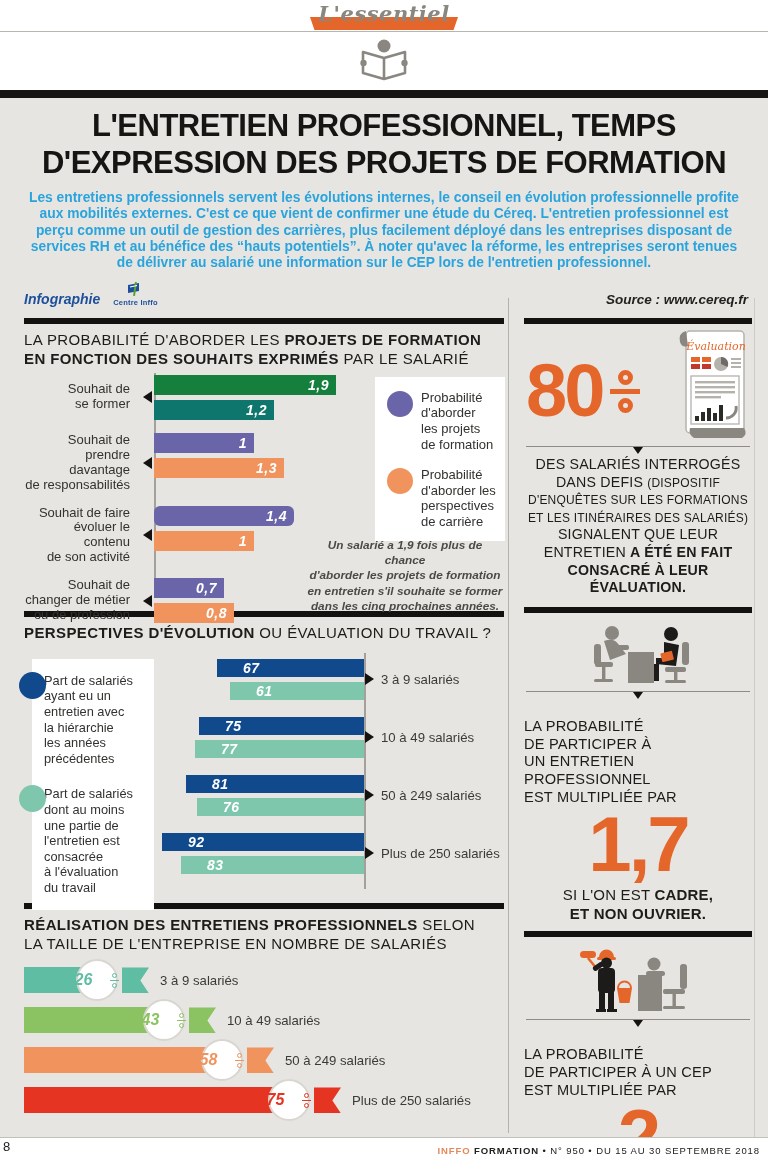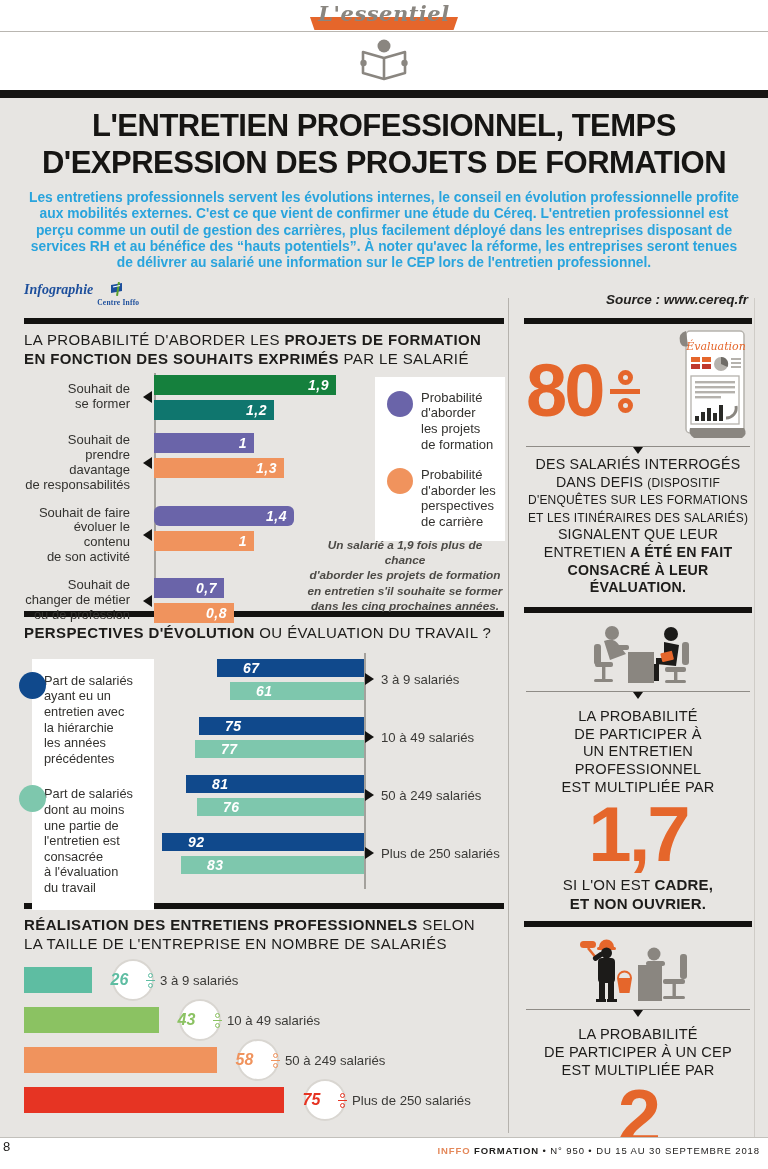--- a/index.html
+++ b/index.html
@@ -20,21 +20,21 @@
 
   
   .gray { position:relative; height:1039px; background:#e7e5e2; }
   .gray-redge { position:absolute; right:13px; top:200px; bottom:0; width:1px; background:#cfccc7; }
   .main-title { position:absolute; top:10px; left:0; right:0; text-align:center;
     font-size:31px; line-height:1.18; font-weight:700; letter-spacing:-.5px; color:#161513; white-space:pre-line; }
   .intro { position:absolute; top:92px; left:50%; transform:translateX(-50%); width:712px;
     text-align:center; color:#29a4dd; font-size:13.8px; line-height:1.18; font-weight:700; }
   .meta { position:absolute; top:184px; left:24px; right:20px; display:flex;
     justify-content:space-between; align-items:flex-end; }
-  .infographie { display:flex; gap:4px;font-family:Liberation Serif, serif; }
+  .infographie { display:flex; align-items:flex-end; gap:13px; }
   .infographie-label { font-style:italic; font-weight:700; font-size:14px; color:#1d4f9c; }
   .logo-stack { display:flex; flex-direction:column; align-items:center; line-height:1; }
   .logo-text { font-size:7.5px; color:#1d4f9c; font-weight:700; letter-spacing:.2px; }
   .source { font-style:italic; font-weight:700; font-size:13.5px; color:#22211f; }
 
   .columns { position:absolute; top:220px; left:0; right:0; height:819px; }
   .vline { position:absolute; left:508px; top:-20px; bottom:4px; width:1px; background:#b5b2ad; }
   .left-col  { position:absolute; left:24px;  top:0; width:480px; }
   .right-col { position:absolute; left:524px; top:0; width:228px; }
   .rule { height:6px; background:#131210; }
@@ -77,21 +77,21 @@
   .c2li { position:relative; padding:10px 6px 10px 12px; font-size:12.8px; line-height:1.22;
     color:#33322f; white-space:pre-line; }
   .c2dot { position:absolute; left:-13px; top:9px; width:27px; height:27px; border-radius:50%; }
 
   
   .c3wrap { margin-top:14px; }
   .c3row { position:relative; height:26px; margin-bottom:14px; }
   .c3bar { position:absolute; left:0; top:0; height:26px; }
   .c3circle { position:absolute; top:-8px; width:42px; height:42px; border-radius:50%;
     background:#fff; border:2px solid #d9d6d1; display:flex; align-items:center;
-    justify-content:center; gap:18px; font-weight:700; font-style:italic; font-size:16px; z-index:2;margin-left:36px; }
+    justify-content:center; gap:18px; font-weight:700; font-style:italic; font-size:16px; z-index:2; }
   .c3tail { position:absolute; top:0; height:26px; width:27px;
     clip-path:polygon(0 0,100% 0,68% 50%,100% 100%,0 100%); }
   .c3lbl { position:absolute; top:50%; transform:translateY(-50%); font-size:13.2px; color:#3b3a37; white-space:nowrap; }
 
   
   .pct { display:inline-flex; flex-direction:column; align-items:center; }
   .pct .pr { border-radius:50%; border-style:solid; border-color:currentColor; }
   .pct .pb { background:currentColor; }
   .pct-lg { gap:4px; color:#e5662b; }
   .pct-lg .pr { width:15px; height:15px; border-width:5px; }
@@ -104,22 +104,22 @@
   .stat80 { position:relative; height:122px; }
   .stat80-num { position:absolute; left:2px; top:30px; display:flex; align-items:center; gap:8px;
     font-size:74px; font-weight:700; letter-spacing:-3px; line-height:1; color:#e5662b; }
   .scroll-svg { position:absolute; right:2px; top:2px; }
   .arrow-rule { border-top:1.5px solid #8f8c87; position:relative; margin:0 2px; }
   .arrow-rule::after { content:""; position:absolute; left:50%; top:0; transform:translateX(-50%);
     border-left:5px solid transparent; border-right:5px solid transparent; border-top:7px solid #131210; }
   .r-text { text-align:center; font-size:14.2px; line-height:1.24; color:#1d1c1a;
     margin:9px 0 10px; letter-spacing:.2px; white-space:pre-line; }
   .r-icon { display:flex; justify-content:center; margin:11px 0 3px; }
-  .r-lead { text-align:center; font-size:14.6px; line-height:1.22; color:#1d1c1a;
-    margin-top:16px; letter-spacing:.2px; white-space:pre-line; }
+  .r-lead { text-align:left; font-size:14.6px; line-height:1.22; color:#1d1c1a;
+    margin-top:26px; letter-spacing:.2px; white-space:pre-line; }
   .r-big { text-align:center; font-size:78px; font-weight:700; color:#e5662b;
     line-height:.95; letter-spacing:-3px; }
   .r-tail { text-align:center; font-size:15px; line-height:1.25; color:#1d1c1a;
     margin-top:5px; margin-bottom:8px; letter-spacing:.2px; white-space:pre-line; }
   .mt8{margin-top:8px;}
 
   
   .footer { height:32px; background:#fff; border-top:1px solid #c2c0bb; position:relative; }
   .pagenum { position:absolute; left:3px; top:1px; font-size:13px; color:#22211f; }
   .fright { position:absolute; right:8px; top:7px; font-size:9.5px; letter-spacing:.9px; color:#22211f; white-space:nowrap; }

